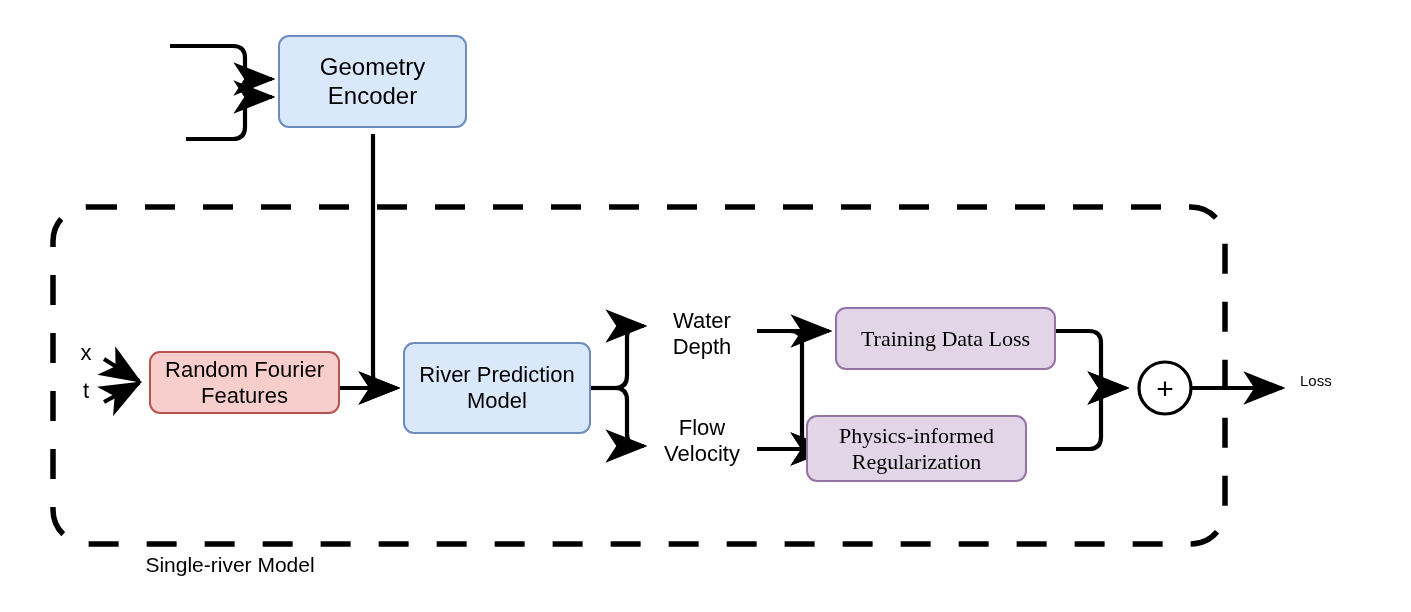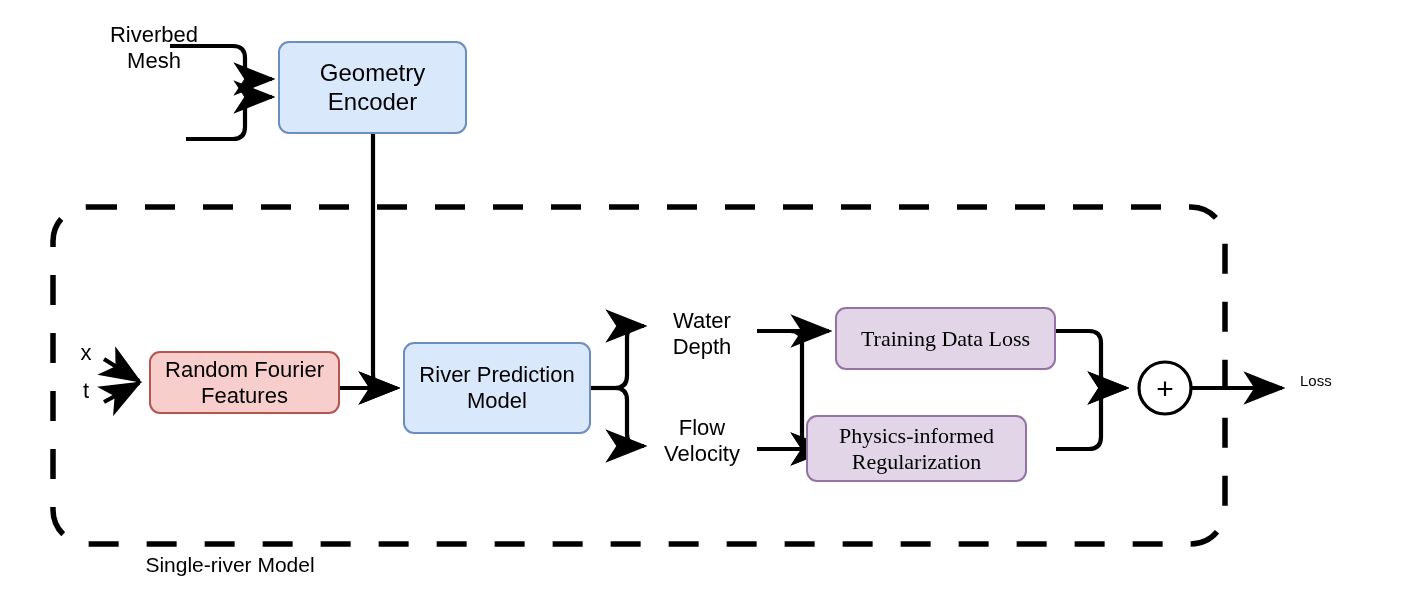--- a/index.html
+++ b/index.html
@@ -12,21 +12,21 @@
         border-style:solid;line-height:1.18;}
   .node span{display:block;}
 
   .blue{background:#dae8fc;border-color:#6c8ebf;}
   .pink{background:#f8cecc;border-color:#b85450;justify-content:flex-end;}
   .purple{background:#e1d5e7;border-color:#9673a6;font-family:Liberation Serif, serif;}
 
   .lbl{position:absolute;color:#000;text-align:center;line-height:1.2;
        white-space:pre-line;}
 
-  .n-geometry-encoder{left:278px;top:41px;width:189px;height:93px;font-size:24px;}
+  .n-geometry-encoder{left:278px;top:35px;width:189px;height:93px;font-size:24px;}
   .n-random-fourier{left:149px;top:351px;width:191px;height:63px;font-size:22px;}
   .n-river-prediction{left:403px;top:342px;width:188px;height:92px;font-size:22px;}
   .n-training-loss{left:835px;top:307px;width:221px;height:63px;font-size:22px;}
   .n-physics-reg{left:806px;top:415px;width:221px;height:67px;font-size:22px;}
 
   .l-riverbed{left:84px;top:22px;width:140px;font-size:22px;}
   .l-mannings{left:75px;top:124px;width:150px;font-size:22px;}
   .l-x{left:74px;top:340px;width:24px;font-size:22px;}
   .l-t{left:74px;top:378px;width:24px;font-size:22px;}
   .l-water-depth{left:647px;top:308px;width:110px;font-size:22px;}
@@ -99,22 +99,20 @@
 
   <div class="node purple n-training-loss">
     <span>Training Data Loss</span>
   </div>
 
   <div class="node purple n-physics-reg">
     <span>Physics-informed
 Regularization</span>
   </div>
 
-  <div class="lbl l-riverbed">Riverbed
-Mesh</div>
   <div class="lbl l-x">x</div>
   <div class="lbl l-t">t</div>
   <div class="lbl l-water-depth">Water
 Depth</div>
   <div class="lbl l-flow-velocity">Flow
 Velocity</div>
   <div class="lbl l-loss">Loss</div>
   <div class="lbl l-single-river">Single-river Model</div>
 
 </div>

